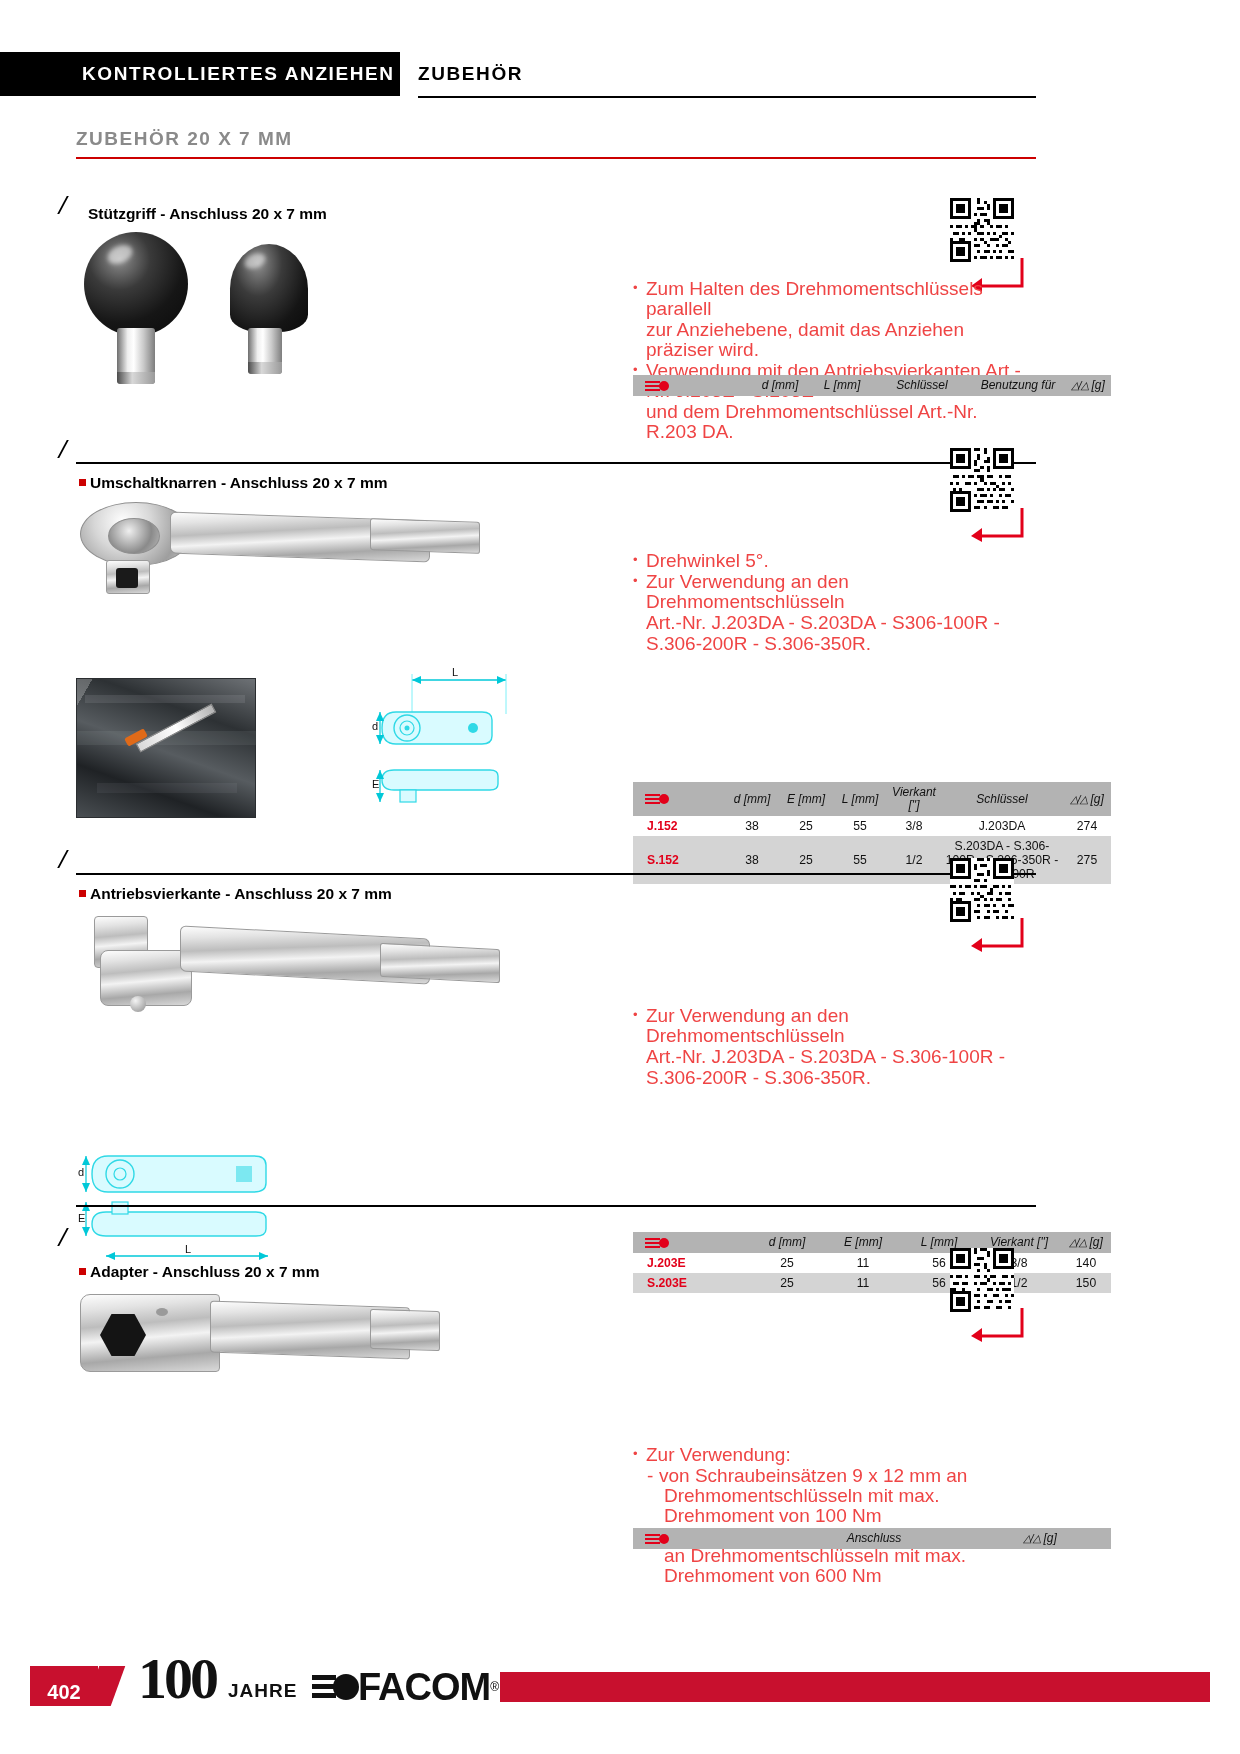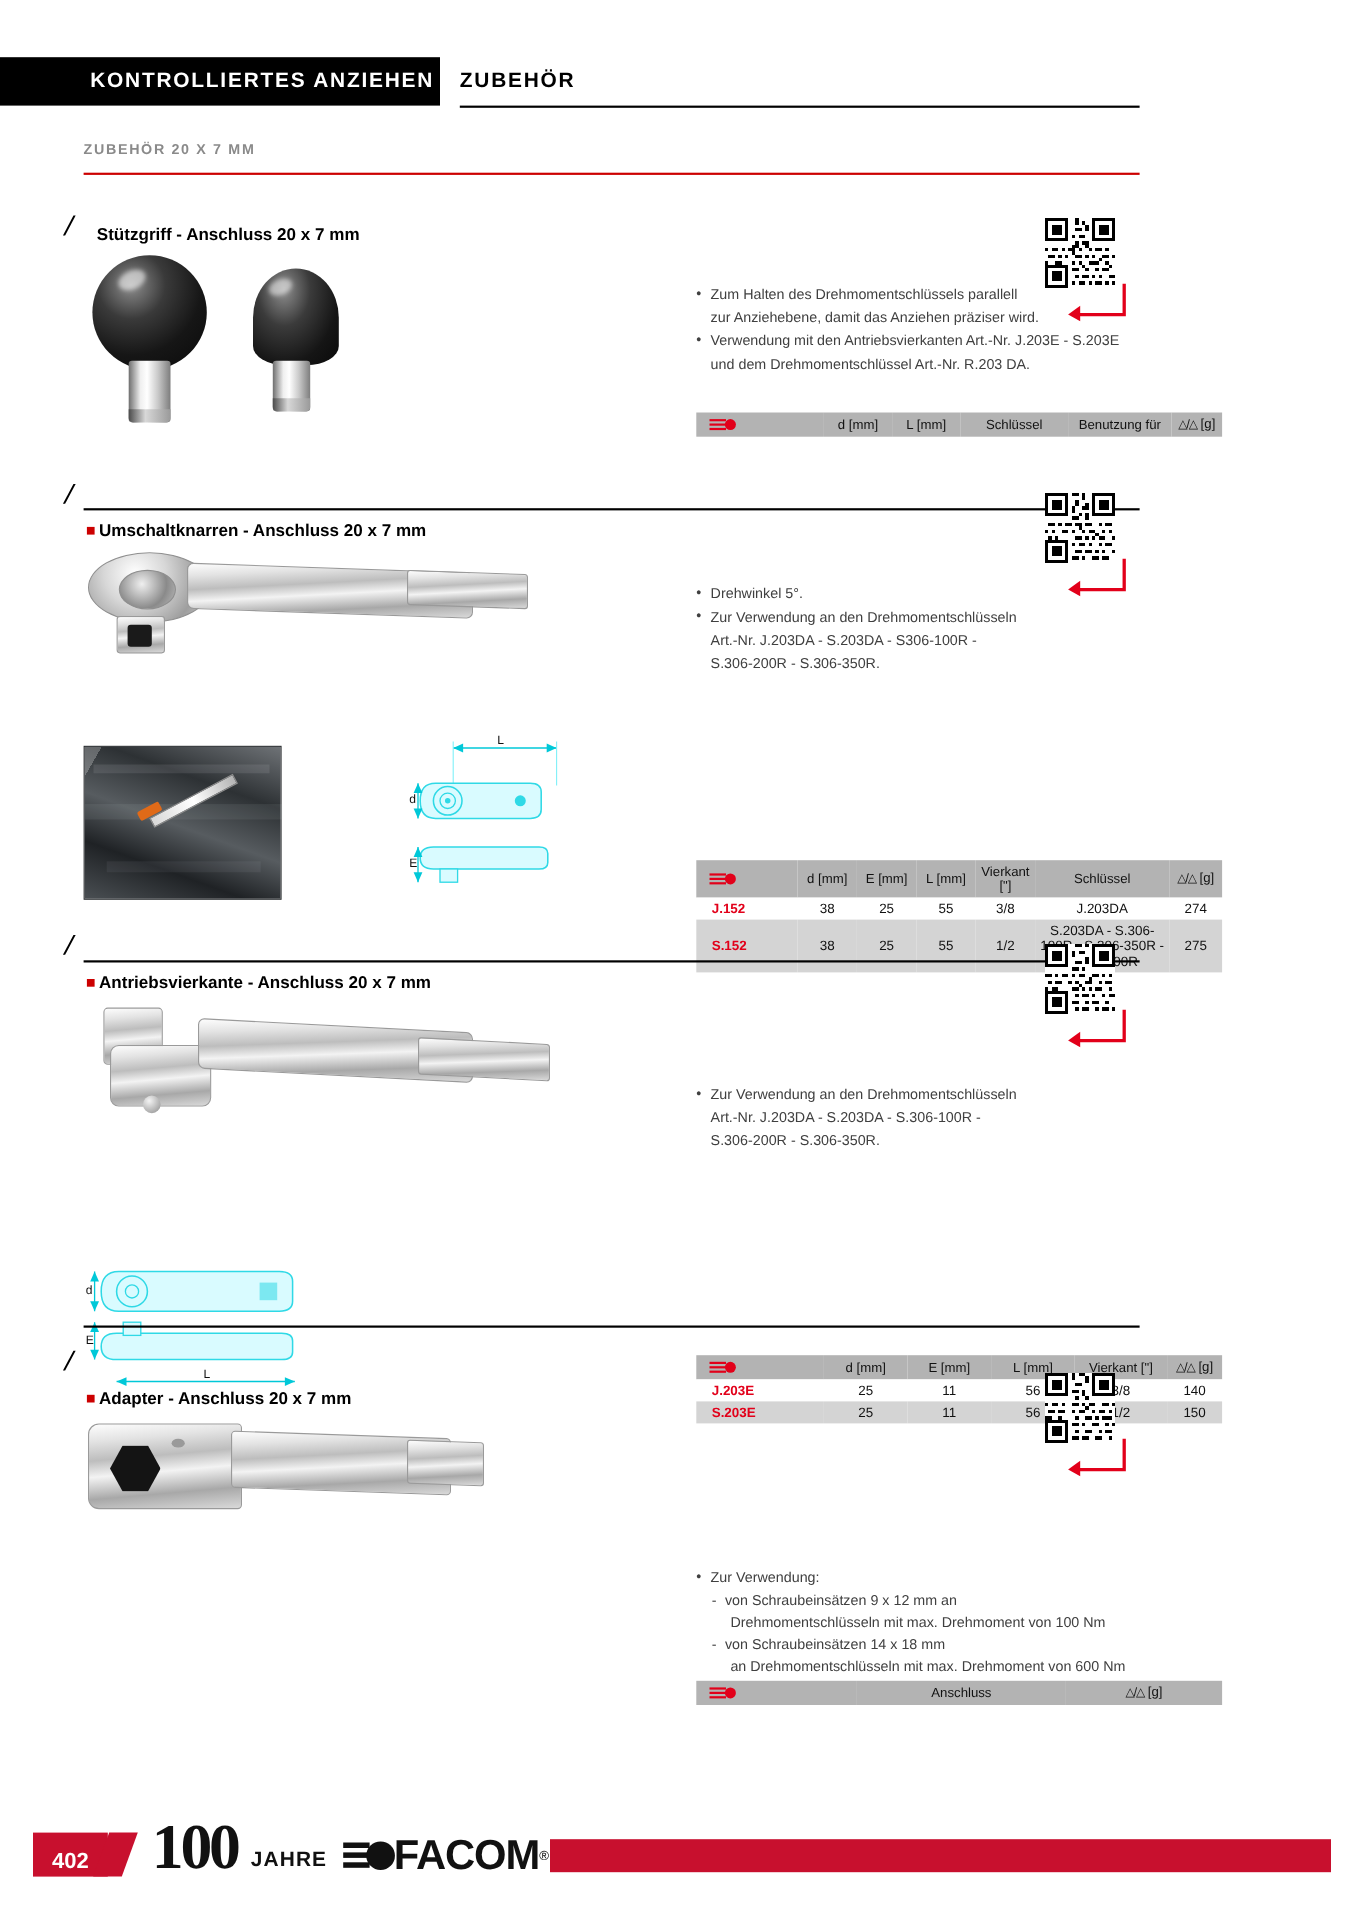--- a/index.html
+++ b/index.html
@@ -27,21 +27,21 @@
     display: flex; align-items: center; color: #000;
   }
   .header-rule {
     position: absolute; left: 418px; top: 44px; width: 618px; height: 2px;
     background: #000;
   }
 
   
   .subheader {
     position: absolute; left: 76px; top: 128px;
-    font-size: 13px; font-weight: bold; letter-spacing: 1.5px;
+    font-size: 19px; font-weight: bold; letter-spacing: 1.5px;
     color: #8a8a8a;
   }
   .subheader-rule {
     position: absolute; left: 76px; top: 157px; width: 960px; height: 2px;
     background: #c00;
   }
 
   
   .section-title {
     position: absolute;
@@ -53,21 +53,21 @@
     transform: skewX(-28deg);
   }
   .sec-bullet {
     position: absolute; width: 7px; height: 7px; background: #c00;
   }
   .section-rule {
     position: absolute; height: 1.5px; background: #000; left: 76px; width: 960px;
   }
 
   
-  .bullets { position: absolute; font-size: 13px; line-height: 20px; color: #404040; }
+  .bullets { position: absolute; font-size: 19px; line-height: 20px; color: #ef4444; margin-top: 21px; }
   .bullets .b { position: relative; padding-left: 13px; margin-bottom: 1px; }
   .bullets .b::before {
     content: "\2022"; position: absolute; left: 0; top: -1px; font-size: 13px;
   }
   .bullets .b.cont { padding-left: 13px; }
   .bullets .b.cont::before { content: ""; }
   .bullets .sub { position: relative; padding-left: 26px; }
   .bullets .sub::before { content: "-"; position: absolute; left: 14px; top: 0; }
   .bullets .sub2 { position: relative; padding-left: 31px; }
   .bullets .sub2::before { content: ""; }
@@ -80,20 +80,21 @@
     width: 478px;
   }
   table.spec th {
     background: #b3b3b3;
     font-weight: normal;
     color: #111;
     padding: 4px 4px;
     text-align: center;
     font-size: 12px;
     line-height: 13px;
+    font-style: italic;
   }
   table.spec td {
     padding: 3px 4px;
     text-align: center;
     font-size: 12.2px;
     line-height: 14px;
     color: #111;
   }
   table.spec tr.row-odd td { background: #ffffff; }
   table.spec tr.row-even td { background: #d4d4d4; }

